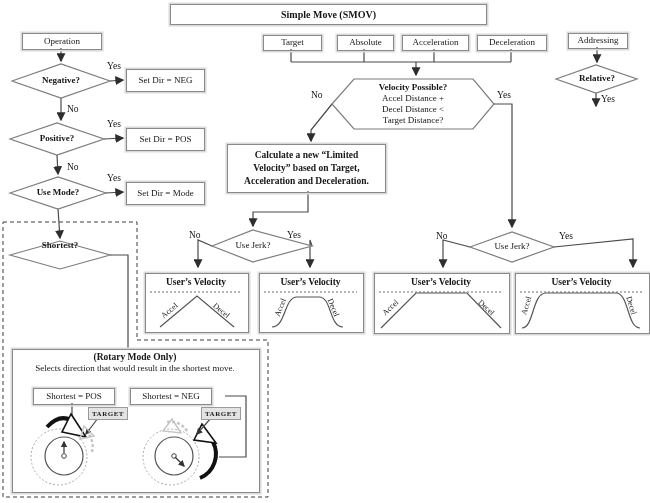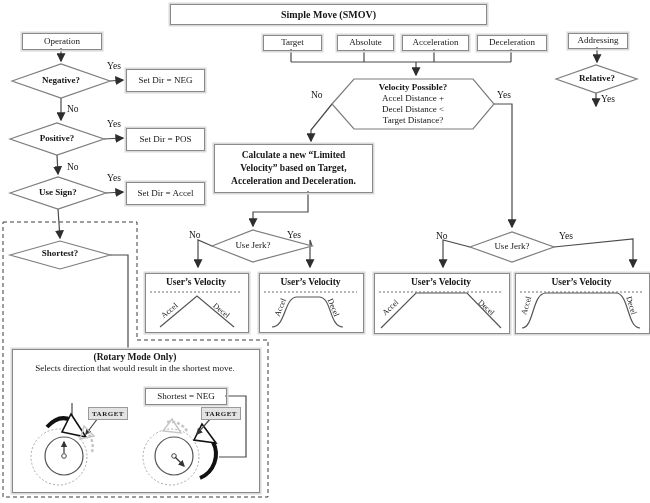--- a/index.html
+++ b/index.html
@@ -122,39 +122,39 @@
   <div class="dtext bold" style="left:26px;top:75px;width:70px">Negative?</div>
   <div class="lbl" style="left:107px;top:61px">Yes</div>
   <div class="box" style="left:126px;top:69px;width:77px;height:21px">Set Dir = NEG</div>
   <div class="lbl" style="left:67px;top:104px">No</div>
 
   <div class="dtext bold" style="left:22px;top:133px;width:70px">Positive?</div>
   <div class="lbl" style="left:107px;top:119px">Yes</div>
   <div class="box" style="left:126px;top:128px;width:77px;height:21px">Set Dir = POS</div>
   <div class="lbl" style="left:67px;top:162px">No</div>
 
-  <div class="dtext bold" style="left:23px;top:187px;width:70px">Use Sign?</div>
+  <div class="dtext bold" style="left:23px;top:187px;width:70px">Use Mode?</div>
   <div class="lbl" style="left:107px;top:173px">Yes</div>
-  <div class="box" style="left:126px;top:182px;width:77px;height:21px">Set Dir = Accel</div>
+  <div class="box" style="left:126px;top:182px;width:77px;height:21px">Set Dir = Mode</div>
 
-  <div class="dtext bold" style="left:25px;top:248px;width:70px">Shortest?</div>
+  <div class="dtext bold" style="left:25px;top:240px;width:70px">Shortest?</div>
 
   <div class="box" style="left:263px;top:35px;width:57px;height:14px">Target</div>
   <div class="box" style="left:337px;top:35px;width:55px;height:14px">Absolute</div>
   <div class="box" style="left:402px;top:35px;width:65px;height:14px">Acceleration</div>
   <div class="box" style="left:477px;top:35px;width:68px;height:14px">Deceleration</div>
 
   <div class="dtext preline" style="left:338px;top:93px;width:150px;line-height:11px">Accel Distance +
 Decel Distance &lt;
 Target Distance?</div>
   <div class="dtext bold" style="left:338px;top:82px;width:150px">Velocity Possible?</div>
   <div class="lbl" style="left:311px;top:90px">No</div>
   <div class="lbl" style="left:497px;top:90px">Yes</div>
 
-  <div class="box bold preline" style="left:214px;top:144px;width:157px;height:47px;font-size:9.5px;line-height:1.35">Calculate a new “Limited
+  <div class="box bold preline" style="left:227px;top:144px;width:157px;height:47px;font-size:9.5px;line-height:1.35">Calculate a new “Limited
 Velocity” based on Target,
 Acceleration and Deceleration.</div>
 
   <div class="dtext" style="left:222px;top:240px;width:62px">Use Jerk?</div>
   <div class="lbl" style="left:189px;top:230px">No</div>
   <div class="lbl" style="left:287px;top:230px">Yes</div>
 
   <div class="dtext" style="left:481px;top:241px;width:62px">Use Jerk?</div>
   <div class="lbl" style="left:436px;top:231px">No</div>
   <div class="lbl" style="left:559px;top:231px">Yes</div>
@@ -177,17 +177,18 @@
   <div class="rot" style="left:517px;top:301px;transform:rotate(-73deg)">Accel</div>
   <div class="rot" style="left:622px;top:301px;transform:rotate(73deg)">Decel</div>
 
   <div class="box" style="left:568px;top:33px;width:58px;height:14px">Addressing</div>
   <div class="dtext bold" style="left:561px;top:73px;width:72px">Relative?</div>
   <div class="lbl" style="left:601px;top:94px">Yes</div>
 
   <div class="box" style="left:12px;top:349px;width:246px;height:142px"></div>
   <div class="dtext bold" style="left:12px;top:352px;width:246px;font-size:9.5px">(Rotary Mode Only)</div>
   <div class="dtext" style="left:12px;top:363px;width:246px">Selects direction that would result in the shortest move.</div>
-  <div class="box" style="left:145px;top:388px;width:80px;height:15px">Shortest = NEG</div>
+  <div class="box" style="left:33px;top:388px;width:80px;height:15px">Shortest = POS</div>
+  <div class="box" style="left:130px;top:388px;width:80px;height:15px">Shortest = NEG</div>
   <div class="target" style="left:88px;top:407px;width:38px;height:11px">TARGET</div>
   <div class="target" style="left:201px;top:407px;width:38px;height:11px">TARGET</div>
 
 </div>
 
 </body></html>

